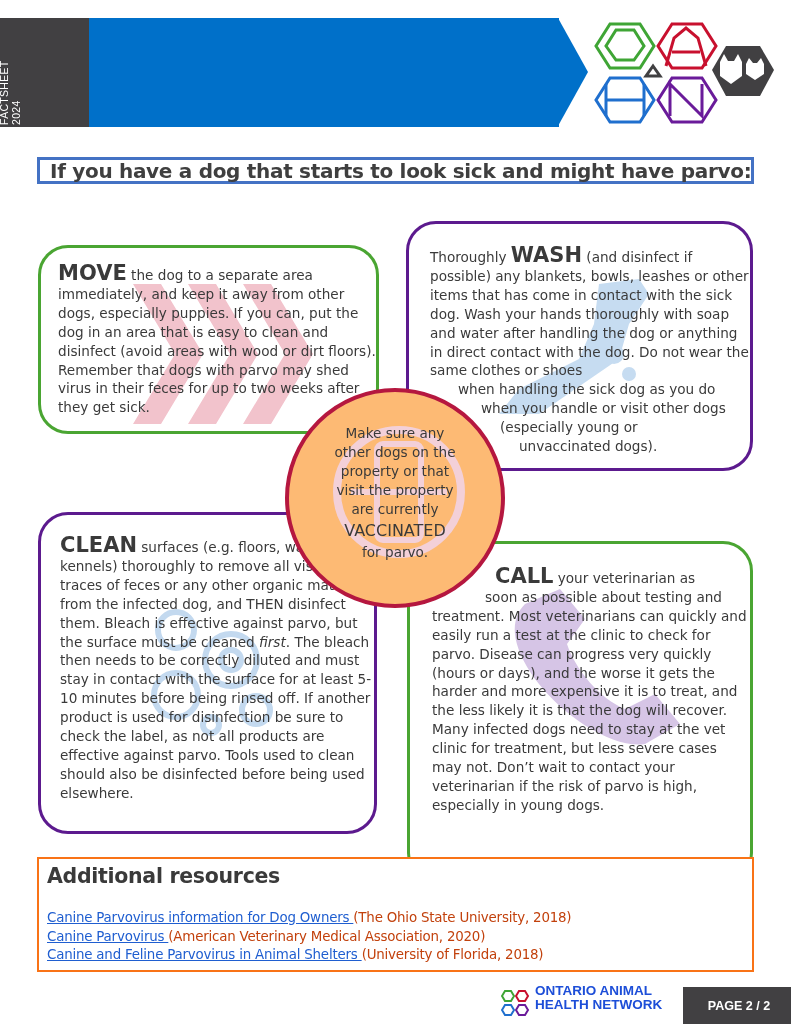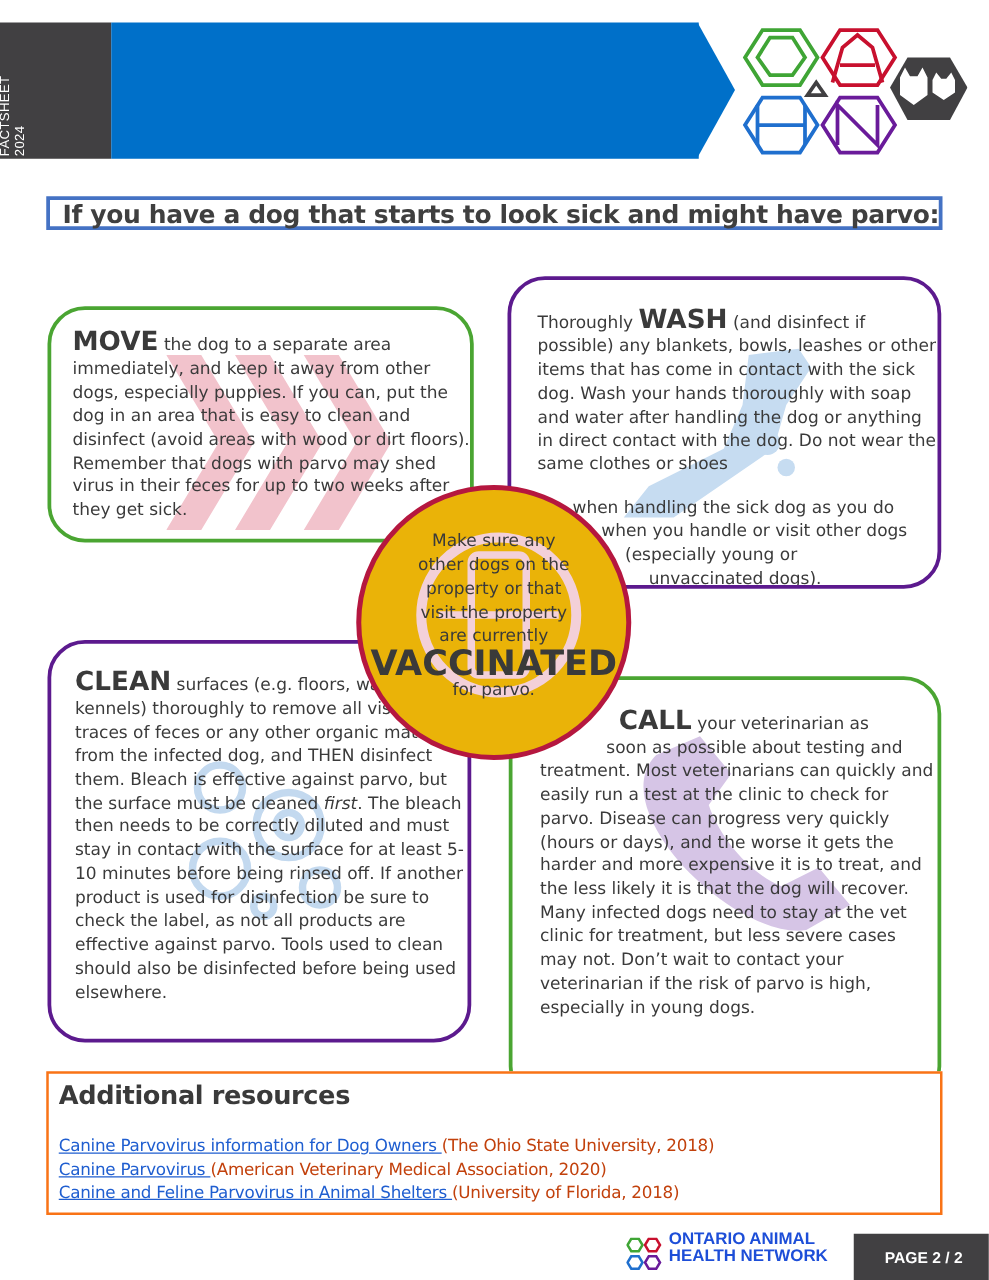--- a/index.html
+++ b/index.html
@@ -56,27 +56,27 @@
   .card-clean { left: 38px; top: 512px; width: 339px; height: 322px; border: 3px solid #5c1a8e; }
   .card-clean .card-text { position: absolute; left: 19px; top: 20px; width: 320px; }
 
   .card-call { left: 407px; top: 541px; width: 346px; height: 342px; border: 3px solid #4aa532; }
   .card-call .card-text { position: absolute; left: 22px; top: 22px; width: 318px; }
 
   .wm { position: absolute; z-index: 1; pointer-events: none; }
 
   .circle {
     position: absolute; left: 285px; top: 388px; width: 220px; height: 220px;
-    border: 4px solid #b5173f; border-radius: 50%; background: #eab308; z-index: 5; overflow: hidden;
+    border: 4px solid #b5173f; border-radius: 50%; background: #fdba74; z-index: 5; overflow: hidden;
   }
   .circle-text {
     position: absolute; left: 0; top: 32px; width: 100%; text-align: center; z-index: 2;
     font-size: 13.6px; line-height: 18.9px; color: #3a3a3a;
   }
-  .circle-kw { font-size: 28px; font-weight: bold; line-height: 24px; display: block; }
+  .circle-kw { font-size: 16px; font-weight: normal; line-height: 24px; display: block; }
 
   
   .res-box {
     position: absolute; left: 37px; top: 857px; width: 717px; height: 115px;
     border: 2px solid #f97316; background: #fff;
   }
   .res-title { position: absolute; left: 8px; top: 5px; font-size: 20.5px; font-weight: bold; color: #3a3a3a; letter-spacing: -0.3px; }
   .res-list { position: absolute; left: 8px; top: 50px; font-size: 13.4px; line-height: 18.5px; letter-spacing: -0.2px; }
   .res-list a { color: #1f5ed0; text-decoration: underline; }
   .res-src { color: #c2410c; }
@@ -149,21 +149,21 @@
 <div class="card card-wash">
   <svg class="wm" style="left:70px; top:40px;" width="200" height="160" viewBox="0 0 200 160">
     <g fill="#c6dcf1">
       <path d="M120,20 L160,15 L170,30 L150,60 L140,95 L60,150 L20,150 L40,125 L100,95 L115,60 Z"></path>
       <circle cx="135" cy="90" r="10"></circle>
       <circle cx="150" cy="110" r="7"></circle>
     </g>
   </svg>
   <div class="card-text">
     <span>Thoroughly </span><span class="kw">WASH</span><span> (and disinfect if possible) any blankets, bowls, leashes or other items that has come in contact with the sick dog.  Wash your hands thoroughly with soap and water after handling the dog or anything in direct contact with the dog. Do not wear the same clothes or shoes</span>
-    <div style="padding-left:28px;margin-top:16px;">when handling the sick dog as you do</div>
+    <div style="padding-left:28px;">when handling the sick dog as you do</div>
     <div style="padding-left:51px;">when you handle or visit other dogs</div>
     <div style="padding-left:70px;">(especially young or</div>
     <div style="padding-left:89px;">unvaccinated dogs).</div>
   </div>
 </div>
 
 <div class="card card-clean">
   <svg class="wm" style="left:95px; top:85px;" width="160" height="150" viewBox="0 0 160 150">
     <g fill="none" stroke="#c3d9ef" stroke-width="6">
       <circle cx="40" cy="30" r="18"></circle>

